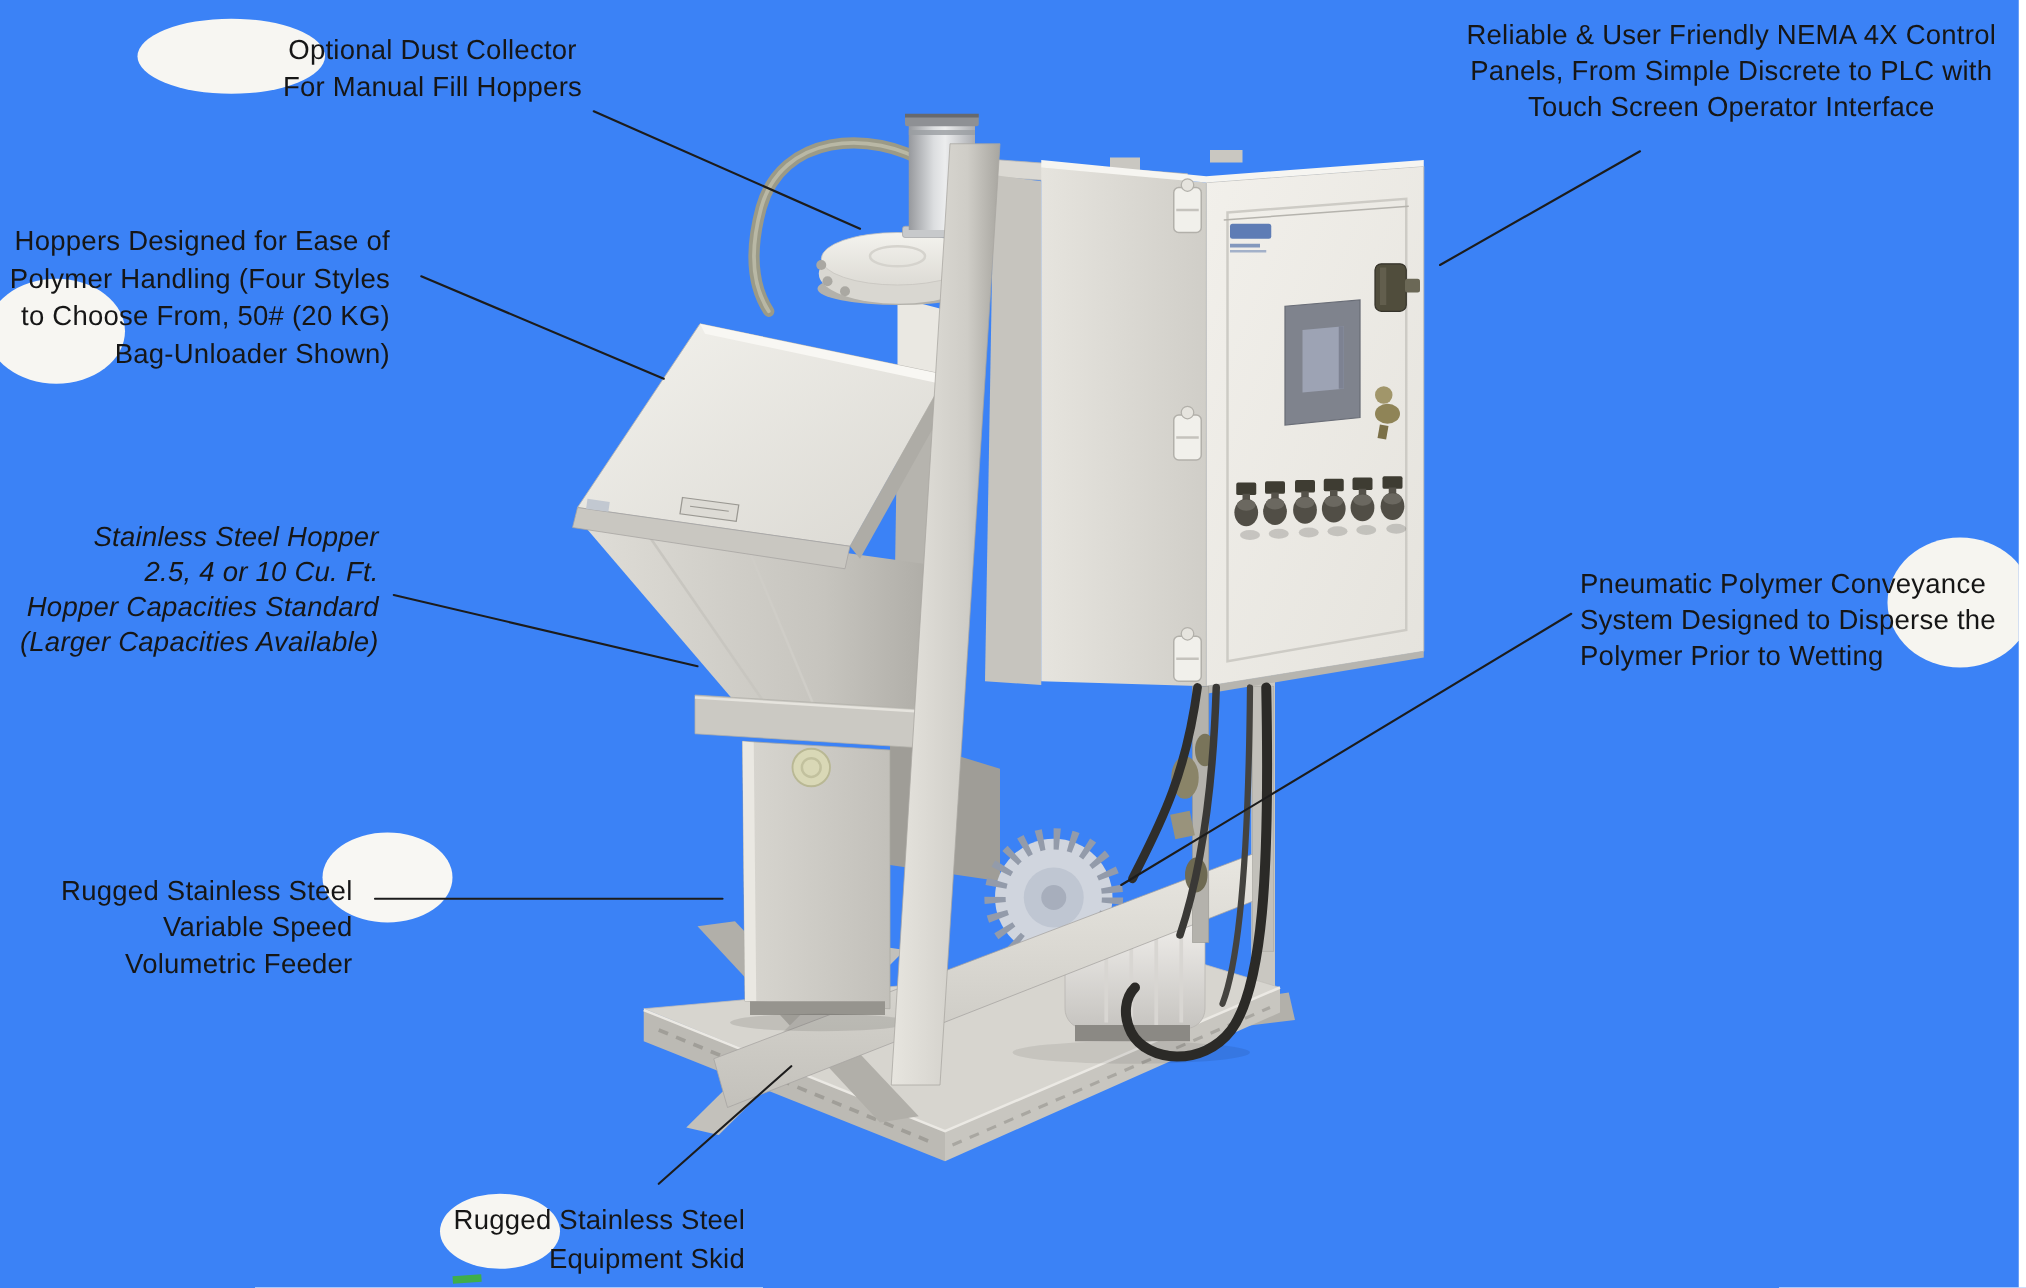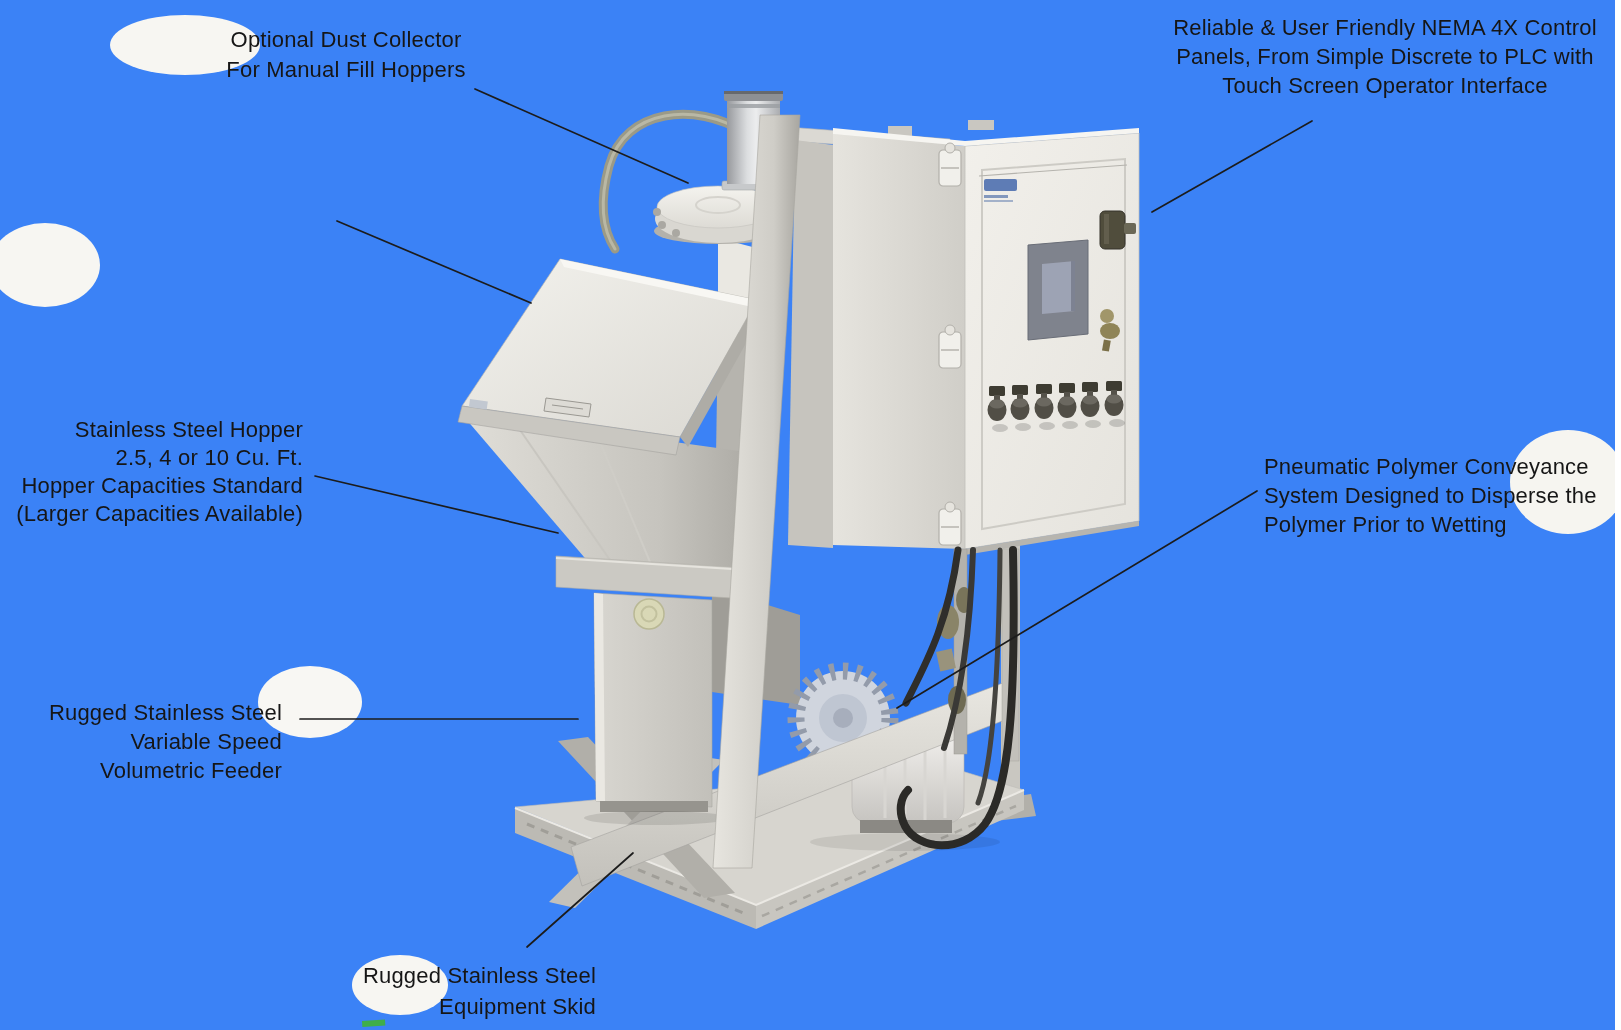--- a/index.html
+++ b/index.html
@@ -4,21 +4,21 @@
 <style>
   html,body{margin:0;padding:0;background:#ffffff;}
   .page{position:relative;width:1615px;height:1030px;background:#3b82f6;overflow:hidden;
         font-family:"Liberation Sans", sans-serif;}
   .art{position:absolute;left:0;top:0;width:1621px;height:1030px;}
   .callout{position:absolute;font-size:22px;line-height:29px;color:#161616;
            white-space:pre;letter-spacing:0.2px;}
   #c1{left:155px;top:25px;width:382px;text-align:center;line-height:30px;}
   #c2{left:1150px;top:13px;width:470px;text-align:center;}
   #c3{left:0px;top:178px;width:312px;text-align:right;line-height:30px;}
-  #c4{left:0px;top:416px;width:303px;text-align:right;line-height:28px;}
+  #c4{left:0px;top:416px;width:303px;text-align:right;line-height:28px;font-style:italic;}
   #c5{left:0px;top:698px;width:282px;text-align:right;}
   #c6{left:1264px;top:452px;width:360px;text-align:left;}
   #c7{left:300px;top:960px;width:296px;text-align:right;line-height:31px;}
 </style>
 </head>
 <body>
 
 <div class="page">
 
   <svg class="art" viewBox="0 0 1621 1030" xmlns="http://www.w3.org/2000/svg">
@@ -253,20 +253,24 @@
         <line x1="527" y1="947" x2="633" y2="853"></line>
       </g>
     </g>
   </svg>
 
   <div class="callout" id="c1">Optional Dust Collector
 For Manual Fill Hoppers</div>
   <div class="callout" id="c2">Reliable &amp; User Friendly NEMA 4X Control
 Panels, From Simple Discrete to PLC with
 Touch Screen Operator Interface</div>
+  <div class="callout" id="c3">Hoppers Designed for Ease of
+Polymer Handling (Four Styles
+to Choose From, 50# (20 KG)
+Bag-Unloader Shown)</div>
   <div class="callout" id="c4">Stainless Steel Hopper
 2.5, 4 or 10 Cu. Ft.
 Hopper Capacities Standard
 (Larger Capacities Available)</div>
   <div class="callout" id="c5">Rugged Stainless Steel
 Variable Speed
 Volumetric Feeder</div>
   <div class="callout" id="c6">Pneumatic Polymer Conveyance
 System Designed to Disperse the
 Polymer Prior to Wetting</div>

